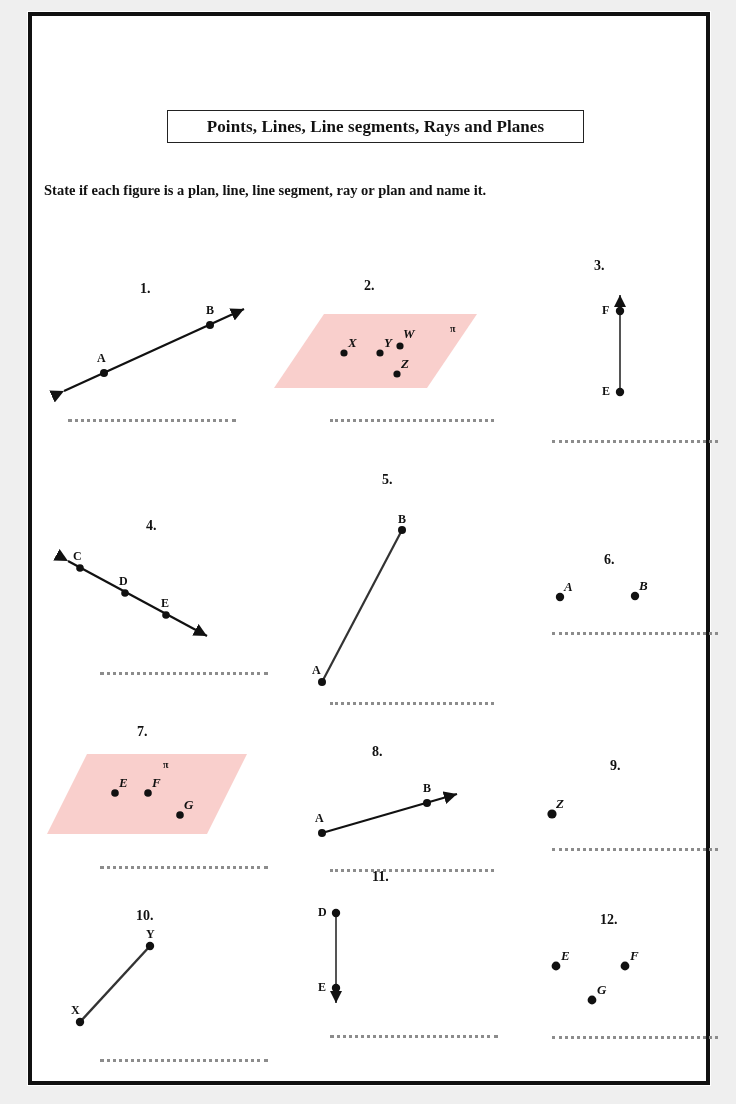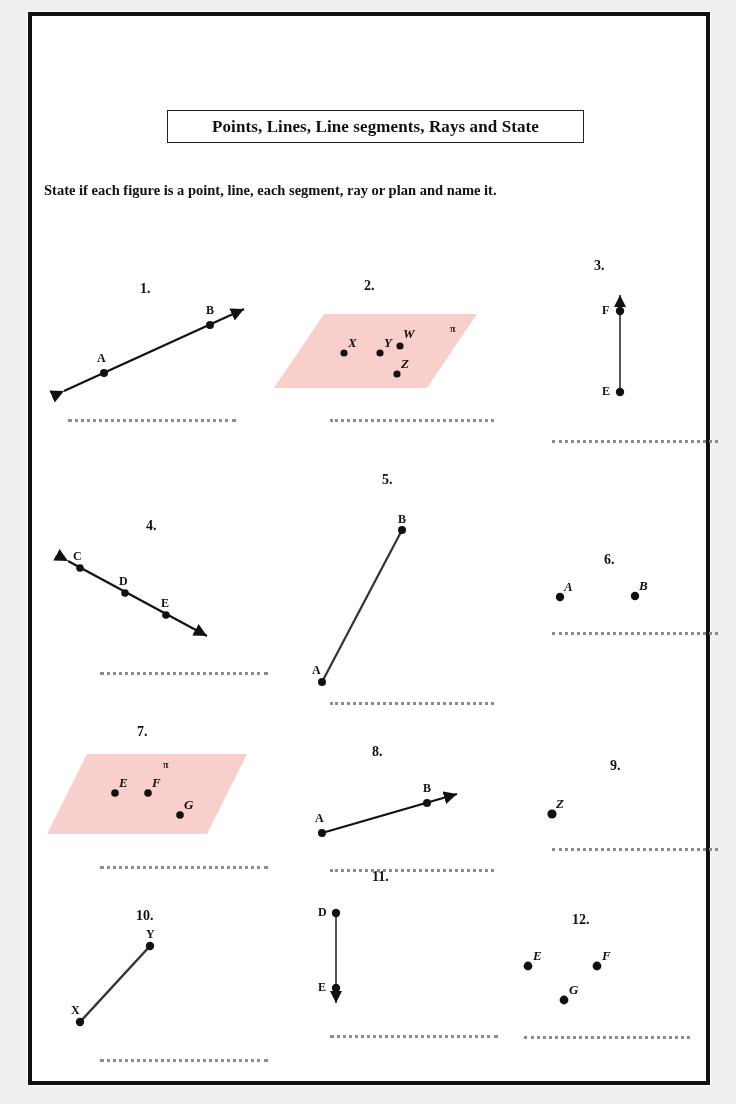--- a/index.html
+++ b/index.html
@@ -62,23 +62,23 @@
   .plabel.ital{font-style:italic;font-size:13px;}
   .plabel.small{font-size:10px;}
 </style>
 </head>
 <body>
 
 <div id="page">
   <div class="sheet">
 
     <div id="title-box">
-      <span id="title-text">Points, Lines, Line segments, Rays and State</span>
-    </div>
-    <div id="instruction">State if each figure is a point, line, each segment, ray or plan and name it.</div>
+      <span id="title-text">Points, Lines, Line segments, Rays and Planes</span>
+    </div>
+    <div id="instruction">State if each figure is a plan, line, line segment, ray or plan and name it.</div>
 
     <div class="fig" style="left:10px;top:240px;width:220px;height:170px;">
       <div class="fignum" style="left:98px;top:25px;">1.</div>
       <svg class="canvas" width="220" height="170" viewBox="0 0 220 170">
         <defs>
           <marker id="ar1" markerWidth="8" markerHeight="8" refX="6" refY="3" orient="auto">
             <path d="M0,0 L6,3 L0,6 z" fill="#111"></path>
           </marker>
         </defs>
         <line x1="22" y1="135" x2="202" y2="53" stroke="#111" stroke-width="2.2" marker-start="url(#ar1)" marker-end="url(#ar1)"></line>
@@ -229,21 +229,21 @@
         </defs>
         <line x1="64" y1="50" x2="64" y2="140" stroke="#555" stroke-width="2" marker-end="url(#ar11)"></line>
         <circle cx="64" cy="50" r="4.2" fill="#111"></circle>
         <circle cx="64" cy="125" r="4.2" fill="#111"></circle>
       </svg>
       <span class="plabel" style="left:46px;top:43px;">D</span>
       <span class="plabel" style="left:46px;top:118px;">E</span>
       <div class="answer-line" style="left:58px;top:172px;width:168px;"></div>
     </div>
 
-    <div class="fig" style="left:434px;top:886px;width:218px;height:150px;">
+    <div class="fig" style="left:462px;top:886px;width:218px;height:150px;">
       <div class="fignum" style="left:106px;top:10px;">12.</div>
       <svg class="canvas" width="218" height="150" viewBox="0 0 218 150">
         <circle cx="62" cy="64" r="4.4" fill="#111"></circle>
         <circle cx="131" cy="64" r="4.4" fill="#111"></circle>
         <circle cx="98" cy="98" r="4.4" fill="#111"></circle>
       </svg>
       <span class="plabel ital" style="left:67px;top:47px;">E</span>
       <span class="plabel ital" style="left:136px;top:47px;">F</span>
       <span class="plabel ital" style="left:103px;top:81px;">G</span>
       <div class="answer-line" style="left:58px;top:134px;width:166px;"></div>

